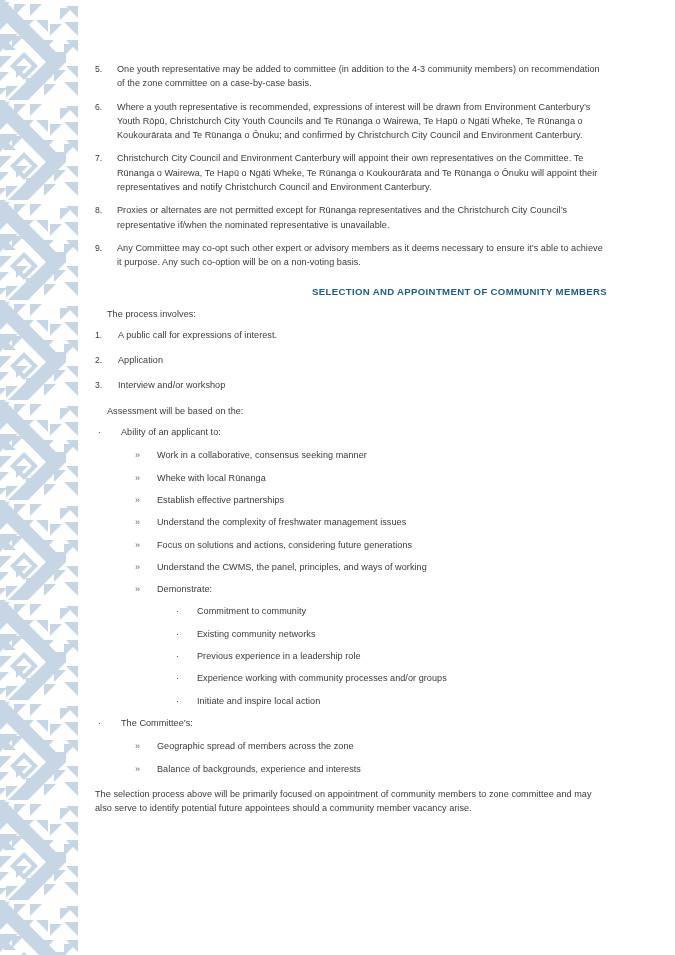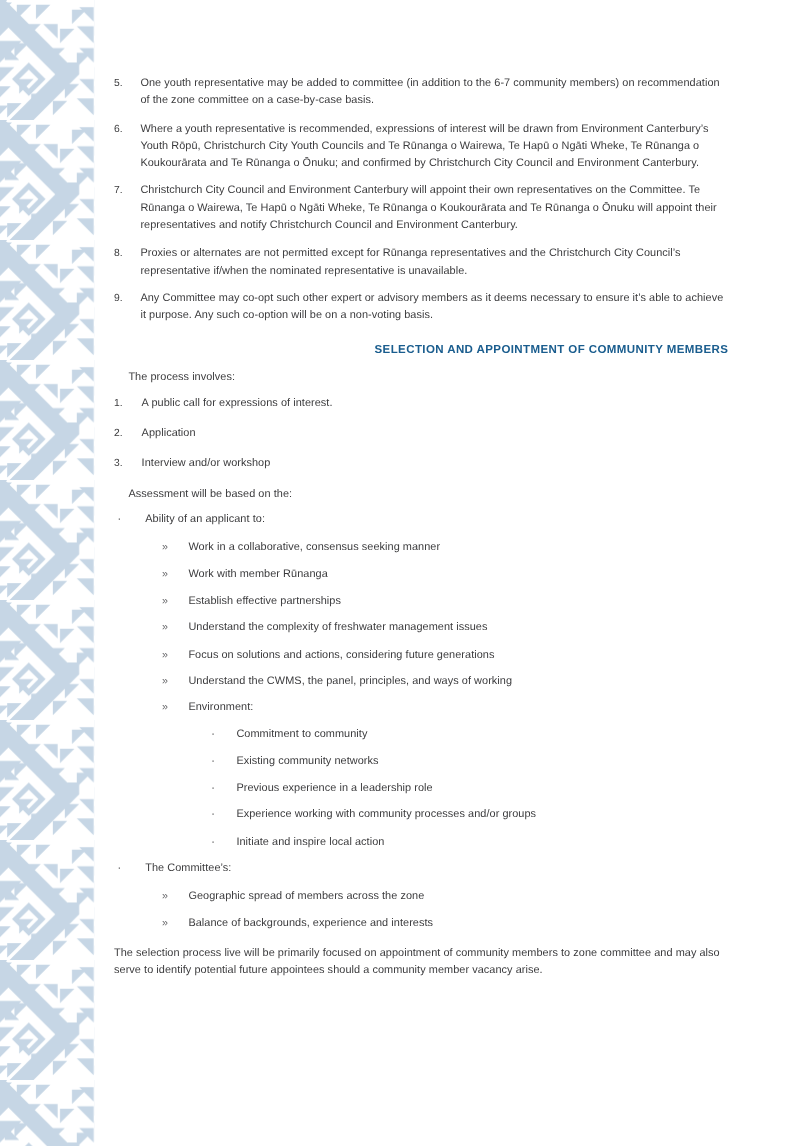--- a/index.html
+++ b/index.html
@@ -169,21 +169,21 @@
   </defs>
   <rect x="0" y="0" width="79" height="955" fill="url(#maoriTile)"></rect>
 </svg>
 
 <div id="content">
 
   <div>
 
     <div class="row num-row">
       <span class="marker">5.</span>
-      <span class="body">One youth representative may be added to committee (in addition to the 6-7 community members) on recommendation of the zone committee on a case-by-case basis.</span>
+      <span class="body">One youth representative may be added to committee (in addition to the 4-3 community members) on recommendation of the zone committee on a case-by-case basis.</span>
     </div>
 
     <div class="row num-row">
       <span class="marker">6.</span>
       <span class="body">Where a youth representative is recommended, expressions of interest will be drawn from Environment Canterbury’s Youth Rōpū, Christchurch City Youth Councils and Te Rūnanga o Wairewa, Te Hapū o Ngāti Wheke, Te Rūnanga o Koukourārata and Te Rūnanga o Ōnuku; and confirmed by Christchurch City Council and Environment Canterbury.</span>
     </div>
 
     <div class="row num-row">
       <span class="marker">7.</span>
       <span class="body">Christchurch City Council and Environment Canterbury will appoint their own representatives on the Committee. Te Rūnanga o Wairewa, Te Hapū o Ngāti Wheke, Te Rūnanga o Koukourārata and Te Rūnanga o Ōnuku will appoint their representatives and notify Christchurch Council and Environment Canterbury.</span>
@@ -230,41 +230,41 @@
       <span class="marker">·</span>
       <span class="body">Ability of an applicant to:</span>
     </div>
 
     <div class="row b2">
       <span class="marker">»</span>
       <span class="body">Work in a collaborative, consensus seeking manner</span>
     </div>
     <div class="row b2">
       <span class="marker">»</span>
-      <span class="body">Work with member Rūnanga</span>
+      <span class="body">Wheke with local Rūnanga</span>
     </div>
     <div class="row b2">
       <span class="marker">»</span>
       <span class="body">Establish effective partnerships</span>
     </div>
     <div class="row b2">
       <span class="marker">»</span>
       <span class="body">Understand the complexity of freshwater management issues</span>
     </div>
     <div class="row b2">
       <span class="marker">»</span>
       <span class="body">Focus on solutions and actions, considering future generations</span>
     </div>
     <div class="row b2">
       <span class="marker">»</span>
       <span class="body">Understand the CWMS, the panel, principles, and ways of working</span>
     </div>
     <div class="row b2">
       <span class="marker">»</span>
-      <span class="body">Environment:</span>
+      <span class="body">Demonstrate:</span>
     </div>
 
     <div class="row b3">
       <span class="marker">·</span>
       <span class="body">Commitment to community</span>
     </div>
     <div class="row b3">
       <span class="marker">·</span>
       <span class="body">Existing community networks</span>
     </div>
@@ -296,15 +296,15 @@
     </div>
     <div class="row b2">
       <span class="marker">»</span>
       <span class="body">Balance of backgrounds, experience and interests</span>
     </div>
 
   </div>
 
   <div class="spacer-sm"></div>
 
-  <p class="para">The selection process live will be primarily focused on appointment of community members to zone committee and may also serve to identify potential future appointees should a community member vacancy arise.</p>
+  <p class="para">The selection process above will be primarily focused on appointment of community members to zone committee and may also serve to identify potential future appointees should a community member vacancy arise.</p>
 
 </div>
 
 </body></html>

